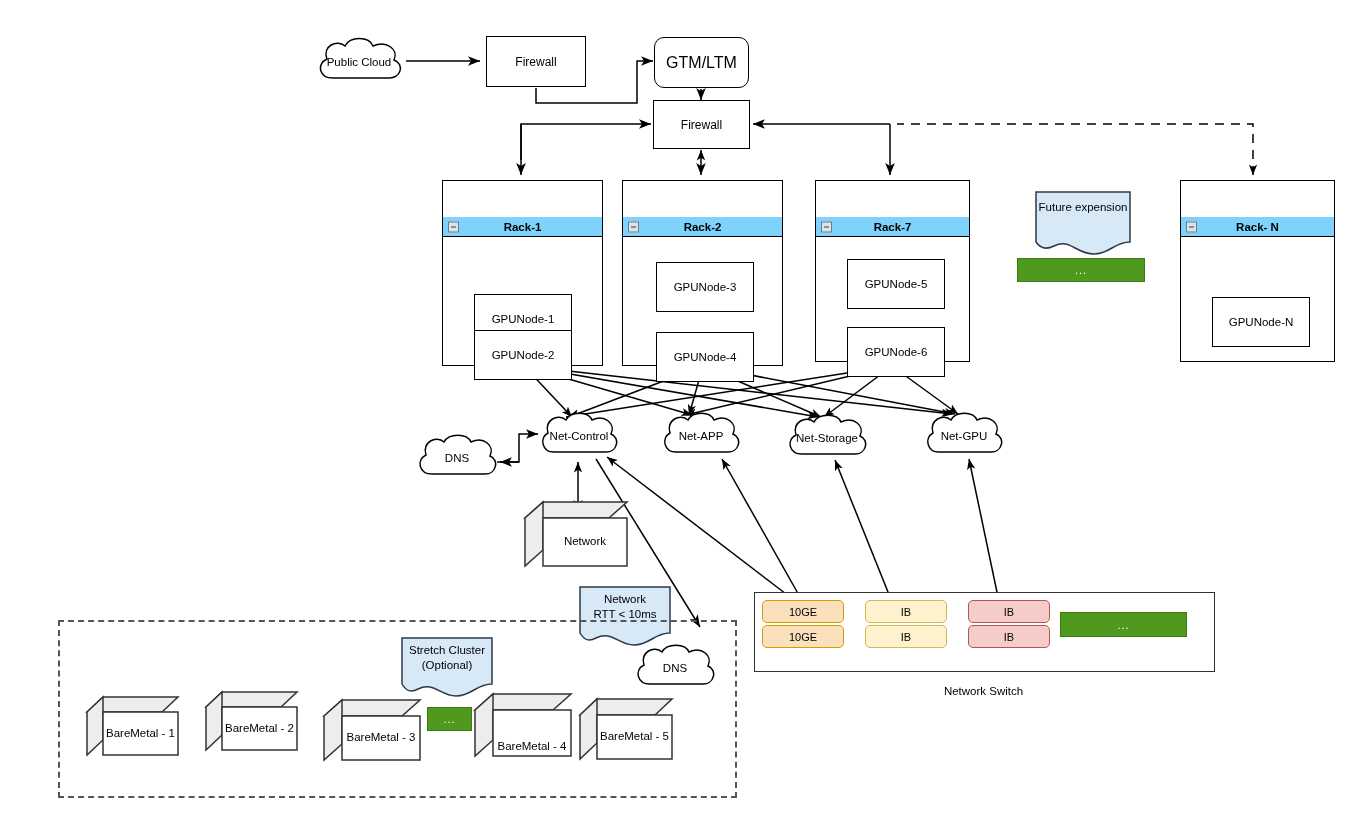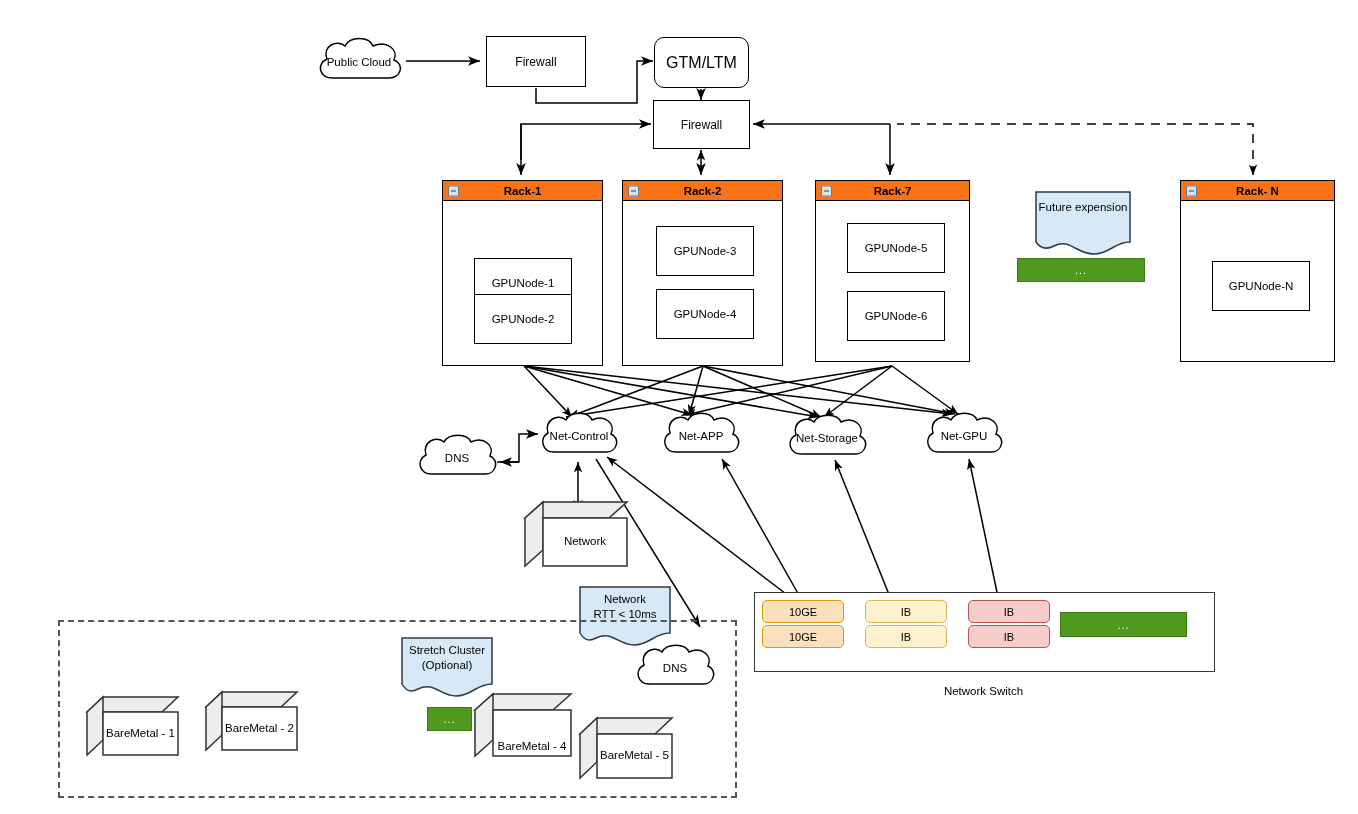--- a/index.html
+++ b/index.html
@@ -57,21 +57,22 @@
   }
   .rack-title {
     position: relative;
     height: 19px;
     border-bottom: 1.4px solid #000;
     display: flex;
     align-items: center;
     justify-content: center;
     font-size: 11.5px;
     font-weight: bold;
-    background: #f97316;
+    background: #7dd3fc;
+    margin-top: 36px;
   }
   .collapse-icon {
     position: absolute;
     left: 5px;
     top: 50%;
     transform: translateY(-50%);
     width: 9px;
     height: 9px;
     border: 1px solid #6c7a86;
     background: #d9e3ea;
@@ -278,21 +279,21 @@
 
   <div class="node rack" style="left:622px;top:180px;width:161px;height:186px;">
     <div class="rack-title">
       <span class="collapse-icon"></span>
       <span>Rack-2</span>
     </div>
     <div class="rack-body">
       <div class="gpunode" style="left:33px;top:25px;width:96px;height:48px;">
         <span>GPUNode-3</span>
       </div>
-      <div class="gpunode" style="left:33px;top:88px;width:96px;height:48px;text-align:right;">
+      <div class="gpunode" style="left:33px;top:95px;width:96px;height:48px;text-align:right;">
         <span>GPUNode-4</span>
       </div>
     </div>
   </div>
 
   <div class="node rack" style="left:815px;top:180px;width:155px;height:182px;">
     <div class="rack-title">
       <span class="collapse-icon"></span>
       <span>Rack-7</span>
     </div>
@@ -431,35 +432,43 @@
 
   <div class="cube" style="left:204px;top:690px;width:95px;height:62px;">
     <svg width="95" height="62" viewBox="0 0 95 62">
       <polygon points="2,17 18,2 93,2 77,17" fill="#eceded" stroke="#333" stroke-width="1.5"></polygon>
       <polygon points="2,17 18,2 18,45 2,60" fill="#eceded" stroke="#333" stroke-width="1.5"></polygon>
       <rect x="18" y="17" width="75" height="43" fill="#fff" stroke="#333" stroke-width="1.5"></rect>
     </svg>
     <div class="cube-label" style="left:18px;top:32px;width:75px;">BareMetal - 2</div>
   </div>
 
+  <div class="cube" style="left:322px;top:698px;width:100px;height:64px;">
+    <svg width="100" height="64" viewBox="0 0 100 64">
+      <polygon points="2,18 20,2 98,2 80,18" fill="#eceded" stroke="#333" stroke-width="1.5"></polygon>
+      <polygon points="2,18 20,2 20,46 2,62" fill="#eceded" stroke="#333" stroke-width="1.5"></polygon>
+      <rect x="20" y="18" width="78" height="44" fill="#fff" stroke="#333" stroke-width="1.5"></rect>
+    </svg>
+    <div class="cube-label" style="left:20px;top:33px;width:78px;">BareMetal - 3</div>
+  </div>
 
   <div class="green-bar" style="left:427px;top:707px;width:43px;height:22px;">
     <span>...</span>
   </div>
 
   <div class="cube" style="left:473px;top:692px;width:100px;height:66px;">
     <svg width="100" height="66" viewBox="0 0 100 66">
       <polygon points="2,18 20,2 98,2 80,18" fill="#eceded" stroke="#333" stroke-width="1.5"></polygon>
       <polygon points="2,18 20,2 20,48 2,64" fill="#eceded" stroke="#333" stroke-width="1.5"></polygon>
       <rect x="20" y="18" width="78" height="46" fill="#fff" stroke="#333" stroke-width="1.5"></rect>
     </svg>
     <div class="cube-label" style="left:20px;top:48px;width:78px;">BareMetal - 4</div>
   </div>
 
-  <div class="cube" style="left:578px;top:716px;width:96px;height:64px;">
+  <div class="cube" style="left:578px;top:697px;width:96px;height:64px;">
     <svg width="96" height="64" viewBox="0 0 96 64">
       <polygon points="2,18 19,2 94,2 77,18" fill="#eceded" stroke="#333" stroke-width="1.5"></polygon>
       <polygon points="2,18 19,2 19,46 2,62" fill="#eceded" stroke="#333" stroke-width="1.5"></polygon>
       <rect x="19" y="18" width="75" height="44" fill="#fff" stroke="#333" stroke-width="1.5"></rect>
     </svg>
     <div class="cube-label" style="left:19px;top:33px;width:75px;">BareMetal - 5</div>
   </div>
 
   <div class="note" style="left:400px;top:636px;width:94px;height:62px;">
     <svg width="94" height="62" viewBox="0 0 94 62">

